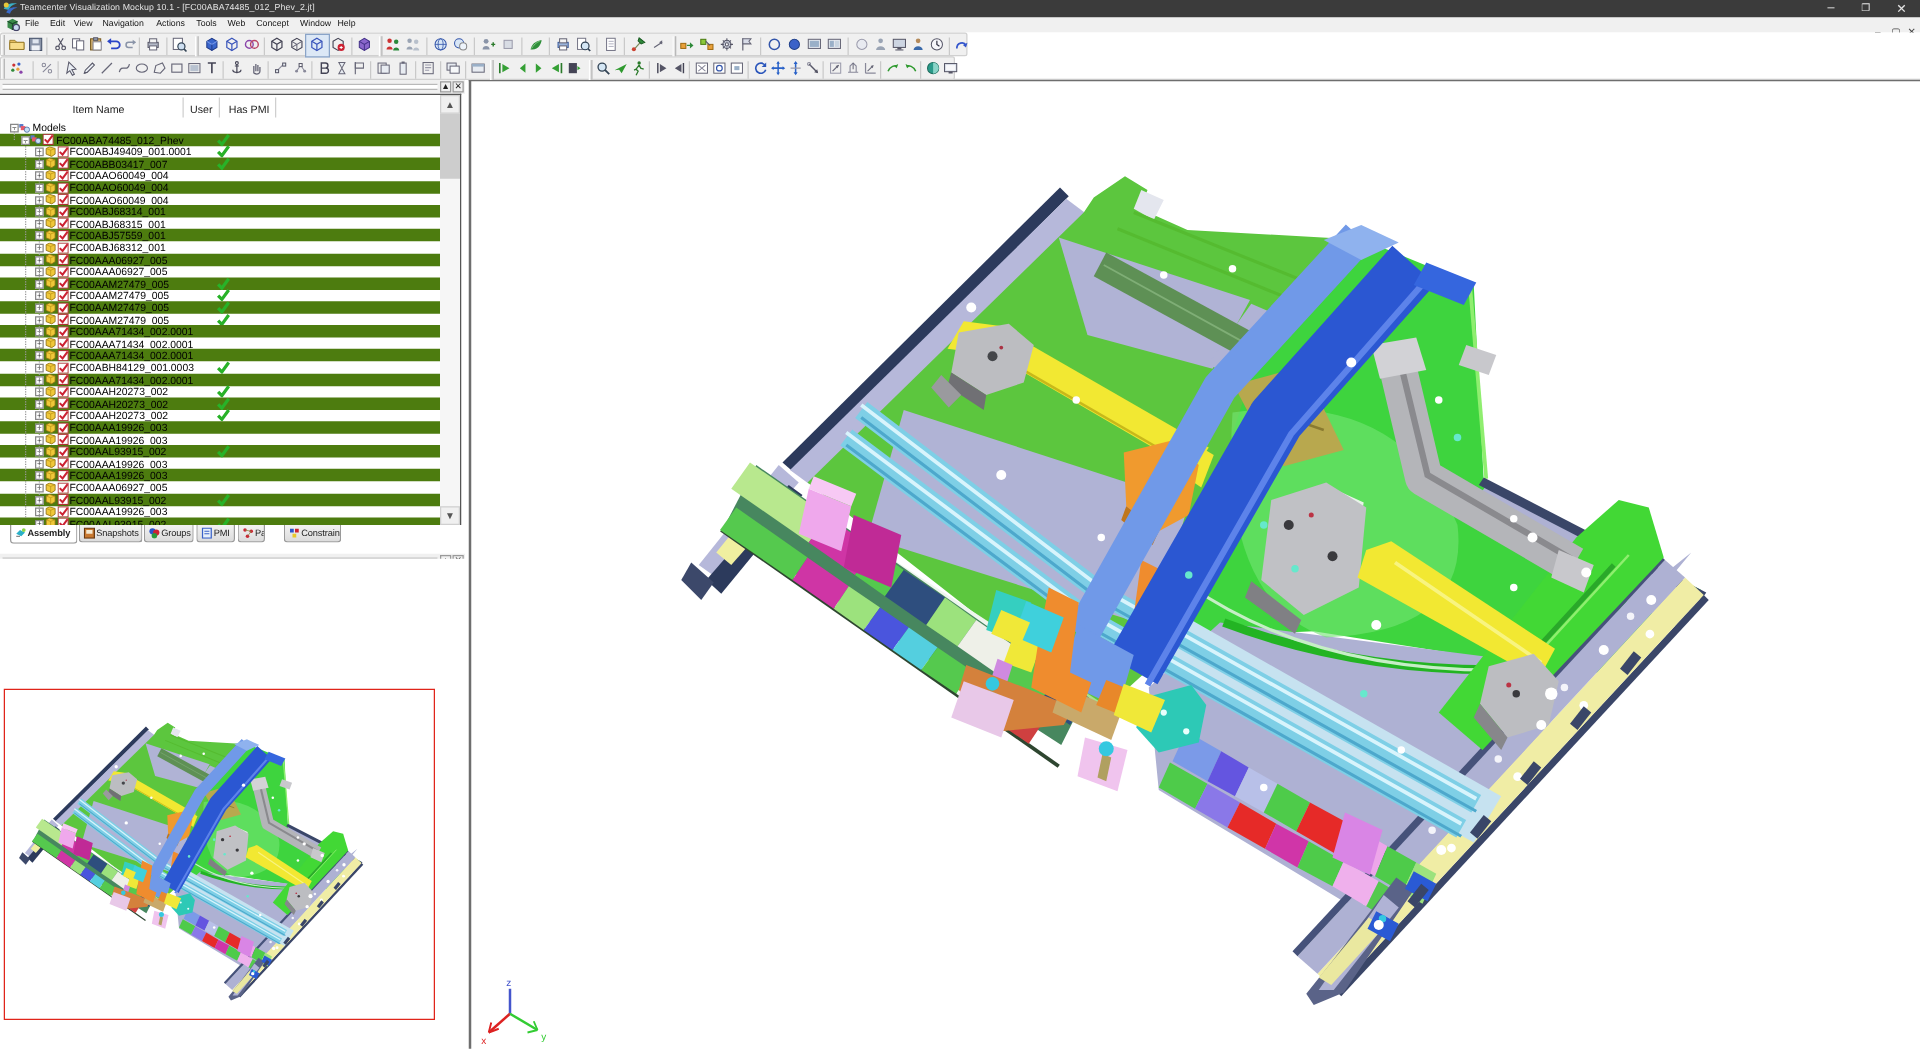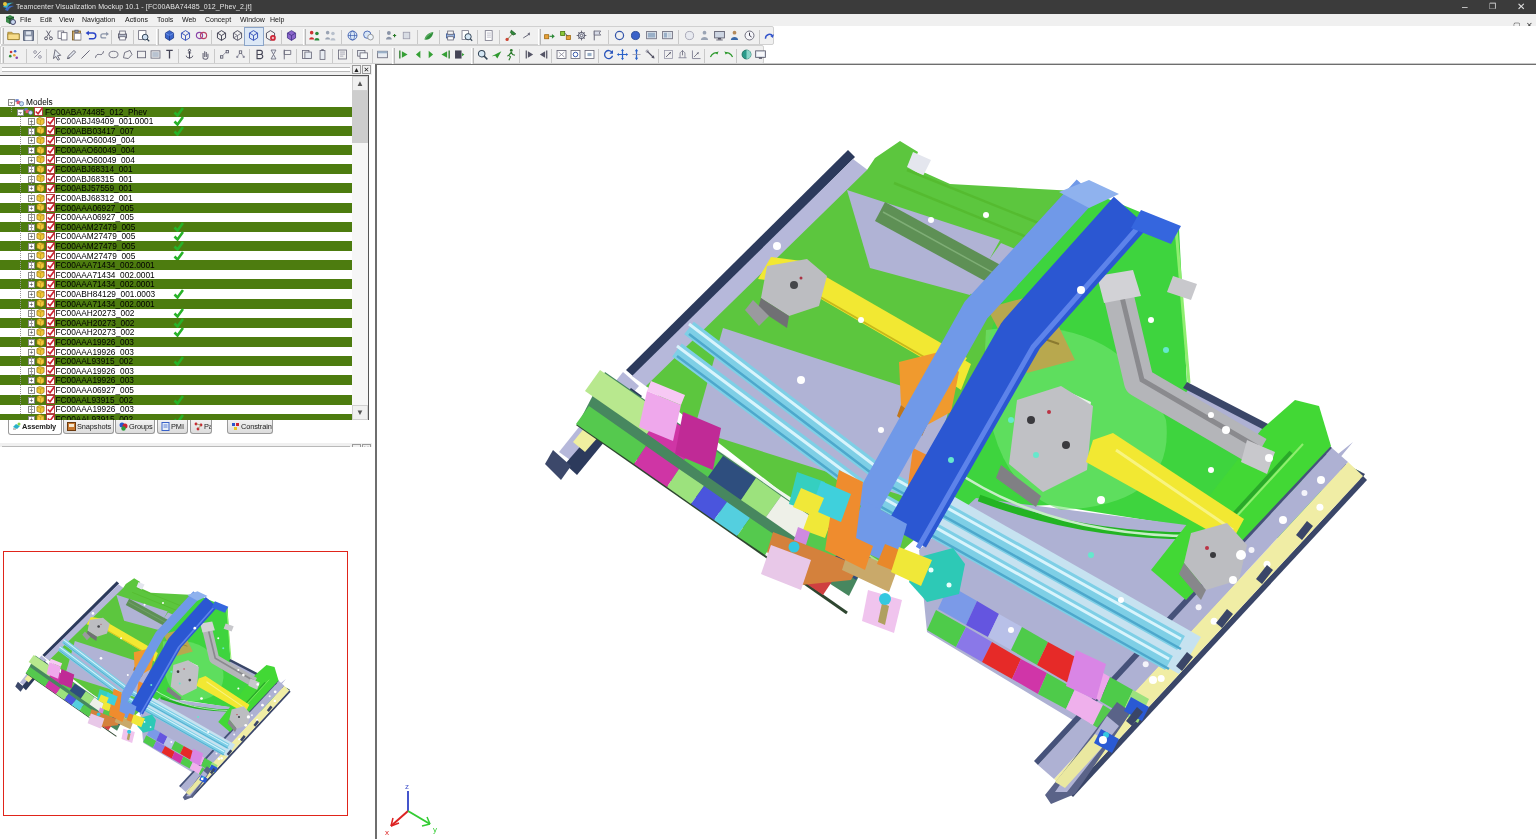--- a/index.html
+++ b/index.html
@@ -661,20 +661,28 @@
       </svg>
     </div>
   </div>
 <div id="lp">
     <div class="phead" style="top:0px">
       <div class="lines"></div>
       <div class="pbtn" style="left:352px">▲</div>
       <div class="pbtn" style="left:362px">✕</div>
     </div>
     <div id="tree">
+      <div id="thead">
+        <span style="position:absolute;left:58px;top:6px;font-size:8.5px">Item Name</span>
+        <span style="position:absolute;left:152px;top:6px;font-size:8.5px">User</span>
+        <span style="position:absolute;left:183px;top:6px;font-size:8.5px">Has PMI</span>
+        <div class="cl" style="left:146px"></div>
+        <div class="cl" style="left:175px"></div>
+        <div class="cl" style="left:220px"></div>
+      </div>
       <div class="trow" style="top:21.0px">
         <div class="exp" style="left:8px">−</div>
         <svg class="pic" style="left:15px" width="11" height="10" viewBox="0 0 11 10">
           <rect x="0.5" y="1" width="4" height="3.5" fill="#5a7ac8"></rect>
           <rect x="2" y="3" width="4.5" height="4" fill="#e8596a"></rect>
           <circle cx="8" cy="6.5" r="2.6" fill="#c8e0f4" stroke="#3a5a9a" stroke-width="0.7"></circle>
         </svg>
         <span style="position:absolute;left:26px">Models</span>
       </div>
       <div class="trow stripe" style="top:30.6px">

